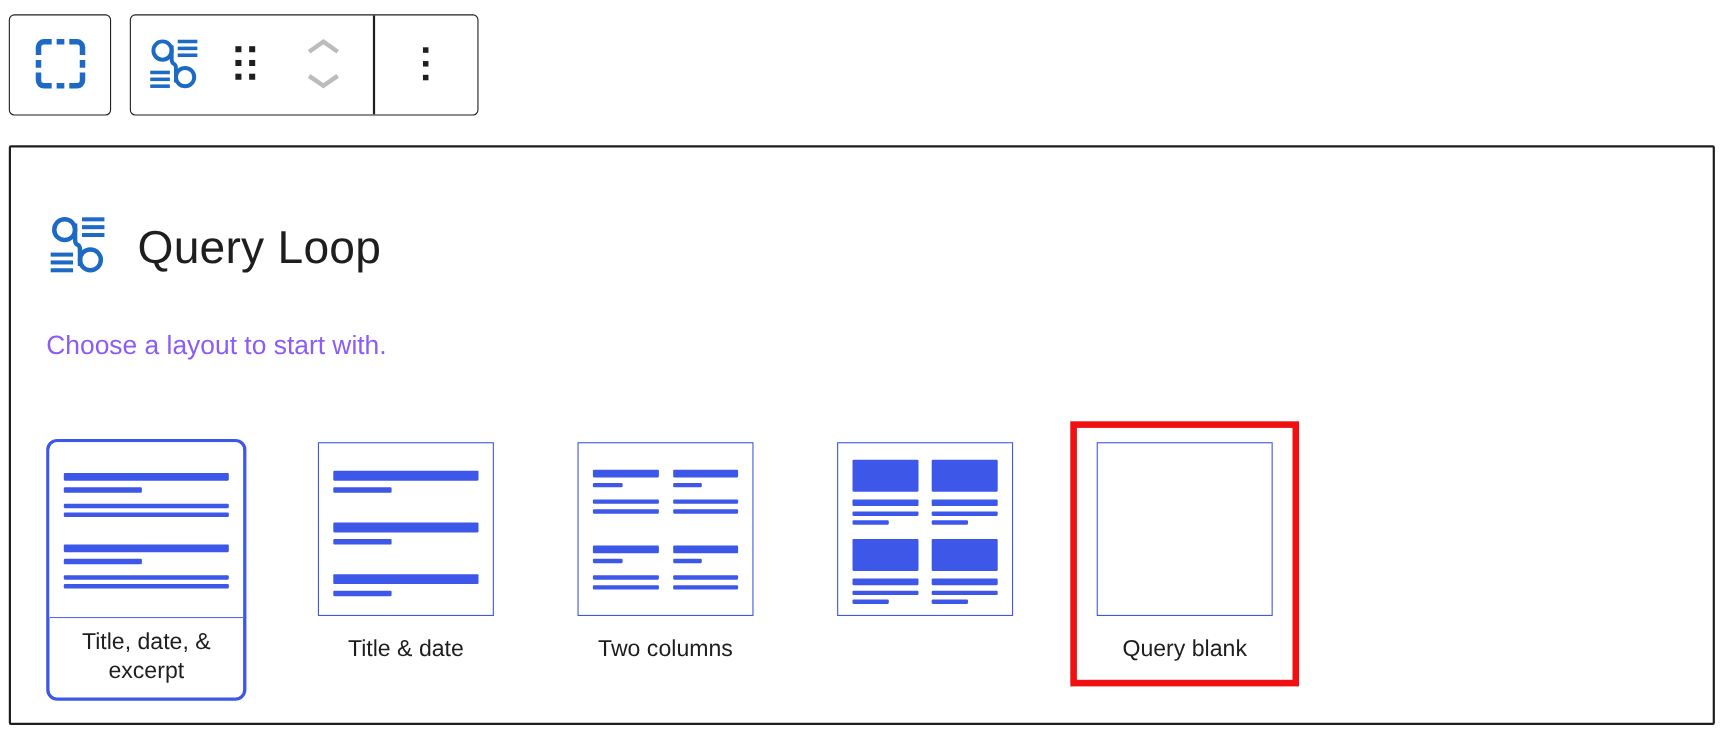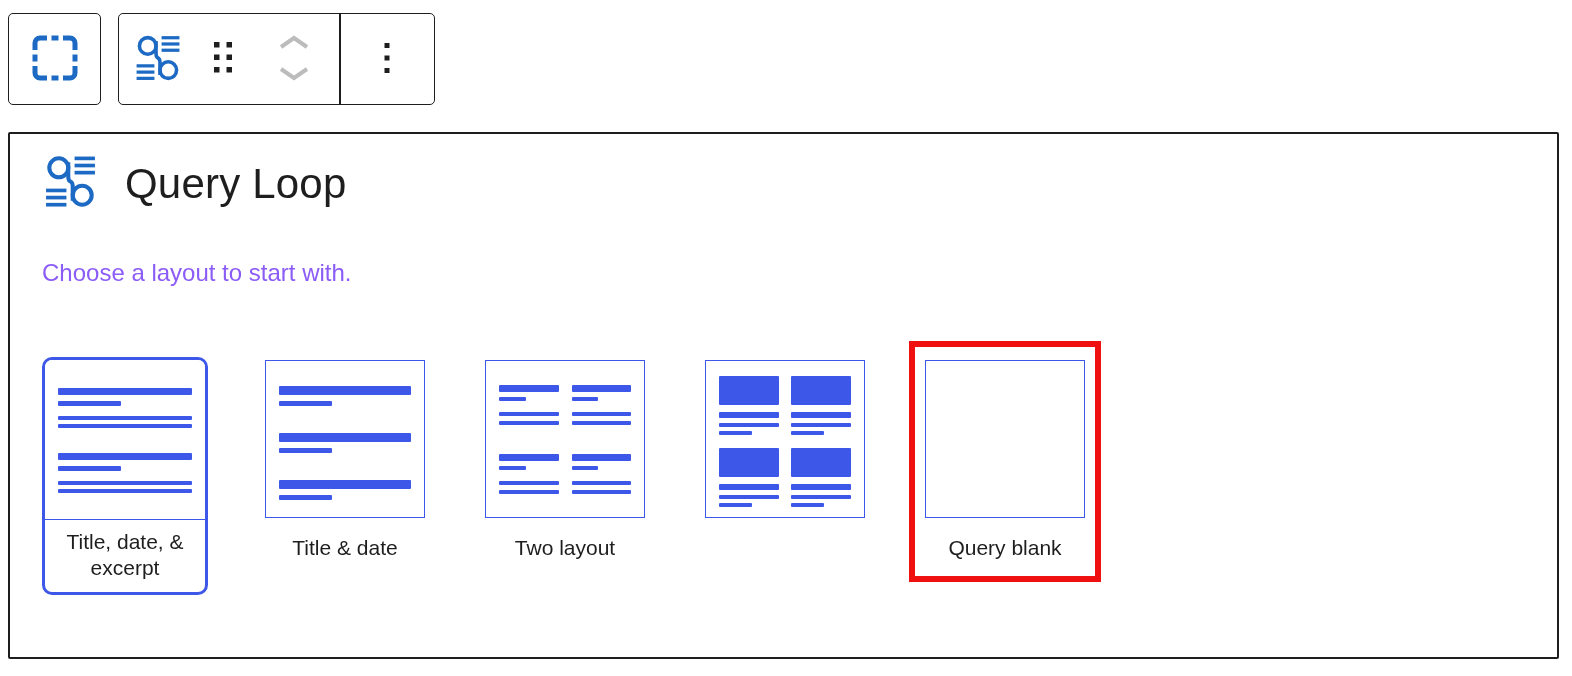--- a/index.html
+++ b/index.html
@@ -17,28 +17,28 @@
   .tb-btn.qicon { width:78px; }
   .tb-btn.drag  { width:52px; }
   .tb-movers { width:90px; height:100%; display:flex; flex-direction:column;
                align-items:center; justify-content:center; gap:13px; }
   .tb-divider { width:1.5px; height:100%; background:#1e1e1e; }
   .tb-btn.kebab { flex:1; }
 
   
   .panel { position:absolute; left:8px; top:132px; width:1551px; height:527px;
            background:#fff; border:2px solid #1e1e1e; border-radius:2px;
-           padding:19px 32px 0 32px; }
+           padding:60px 32px 0 32px; }
   .panel-header { display:flex; align-items:center; gap:26px; }
   .panel-title { font-size:42px; font-weight:400; color:#1e1e1e; letter-spacing:0.2px; }
   .panel-subtitle { margin-top:45px; font-size:24px; color:#8b5cf6; }
 
   
   .cards { margin-top:70px; display:flex; align-items:flex-start; gap:54px; }
-  .card { width:166px; display:flex; flex-direction:column; border:3px solid transparent;
+  .card { width:182px; display:flex; flex-direction:column; border:3px solid transparent;
           border-radius:10px; background:transparent; cursor:pointer; position:relative; }
   .card .preview { width:160px; height:158px; margin:0 auto; background:#fff;
                    border:1.5px solid var(--accent); overflow:hidden; }
   .card .card-label { margin-top:17px; font-size:21px; line-height:1.25; text-align:center;
                       color:#1e1e1e; padding-bottom:4px; }
   .card.selected { border-color:var(--accent); }
   .card.selected .preview { width:100%; border:none; border-bottom:1.5px solid var(--accent);
                             border-radius:7px 7px 0 0; height:160px; }
   .card.selected .card-label { margin-top:9px; padding-bottom:10px; }
 
@@ -244,21 +244,21 @@
             <div class="bar x"></div>
             <div class="bar x"></div>
           </div>
         <div class="cell">
             <div class="bar t"></div>
             <div class="bar d"></div>
             <div class="bar x"></div>
             <div class="bar x"></div>
           </div>
       </div>
-      <div class="card-label">Two layout</div>
+      <div class="card-label">Two columns</div>
     </div>
 
     <div class="card">
       <div class="preview pv-2ci">
         <div class="cell">
             <div class="img"></div>
             <div class="bar t"></div>
             <div class="bar x"></div>
             <div class="bar xs"></div>
           </div>

